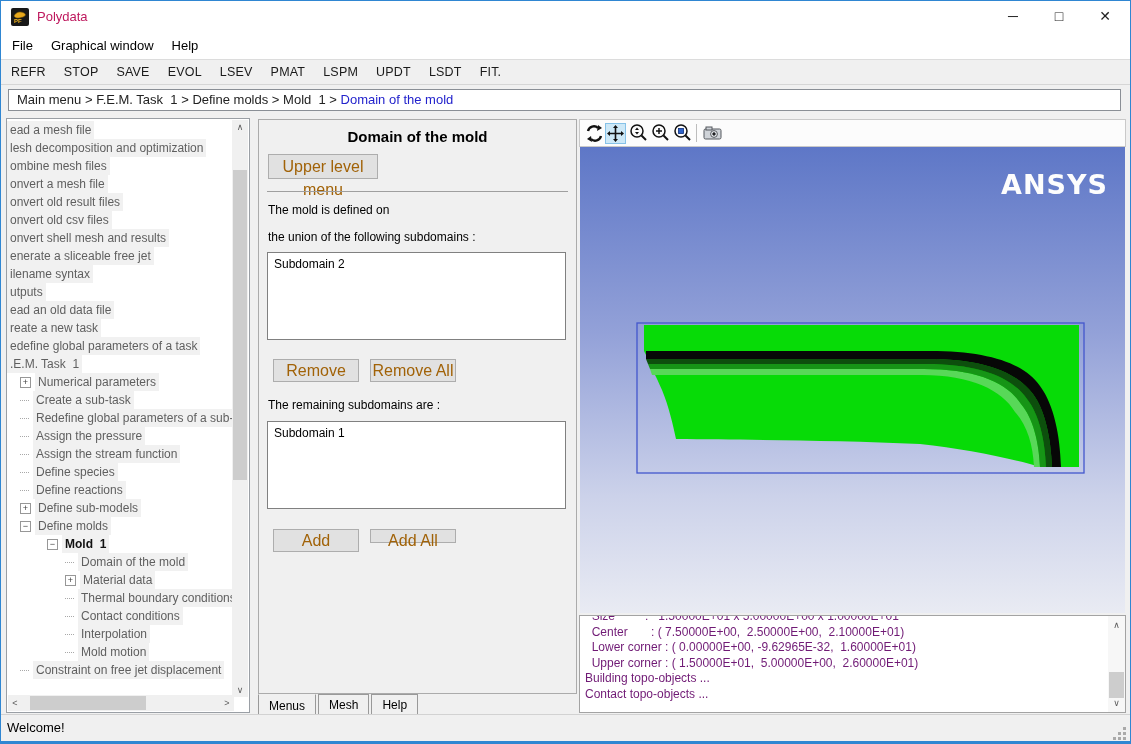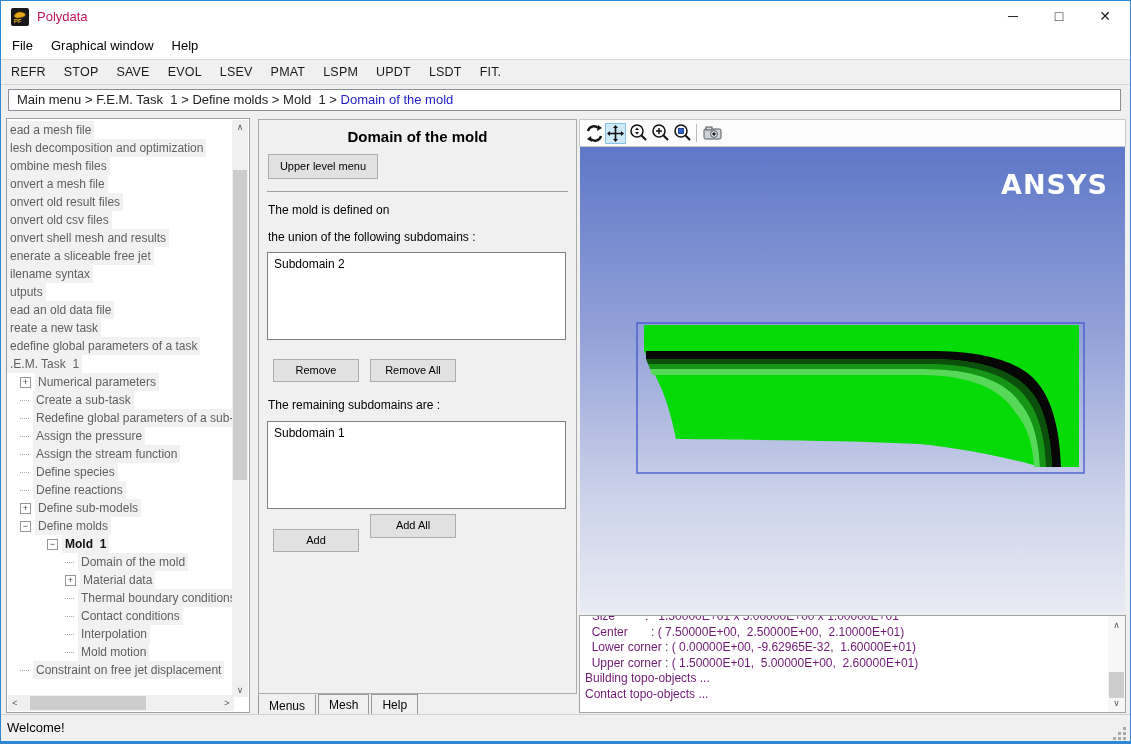--- a/index.html
+++ b/index.html
@@ -41,34 +41,34 @@
   .vsb{position:absolute;background:#f0f0f0;}
   .sb-arrow{position:absolute;color:#5c5c5c;font-size:9px;text-align:center;width:100%;height:14px;line-height:14px;}
   .sb-thumb{position:absolute;background:#cdcdcd;}
   #tree-vsb{right:1px;top:1px;width:16px;height:577px;}
   #tree-hsb{left:1px;bottom:1px;height:16px;width:226px;background:#f0f0f0;}
   #tree-hsb .sb-arrow{width:14px;height:100%;line-height:16px;}
   
   .mid-panel{position:absolute;left:257px;top:118px;width:319px;height:575px;background:#f0f0f0;
              border:1px solid #ababab;box-sizing:border-box;}
   .mid-title{position:absolute;left:0;top:8px;width:100%;text-align:center;font-size:15px;font-weight:bold;color:#000;}
-  .btn{background:#e1e1e1;border:1px solid #adadad;box-sizing:border-box;font-size:11px;color:#000000;
+  .btn{background:#e1e1e1;border:1px solid #adadad;box-sizing:border-box;font-size:16px;color:#a16207;
        text-align:center;position:absolute;font-family:"Liberation Sans",sans-serif;}
   #btn-upper{left:9px;top:34px;width:110px;height:25px;line-height:23px;}
   .mid-sep{position:absolute;left:8px;top:71px;width:301px;border-top:1px solid #9f9f9f;}
   .mid-label{position:absolute;left:9px;font-size:12px;color:#000;white-space:pre;}
   #lbl1{top:83px;} #lbl2{top:110px;} #lbl3{top:278px;}
   .listbox{position:absolute;left:8px;width:299px;height:88px;background:#fff;border:1px solid #808080;
            box-sizing:border-box;font-size:12px;color:#000;padding:3px 0 0 0;}
   #list-selected{top:132px;} #list-remaining{top:301px;}
   .list-item{padding:1px 6px;white-space:pre;}
   #btn-remove{left:14px;top:239px;width:86px;height:23px;line-height:21px;}
   #btn-removeall{left:111px;top:239px;width:86px;height:23px;line-height:21px;}
   #btn-add{left:14px;top:409px;width:86px;height:23px;line-height:21px;}
-  #btn-addall{left:111px;top:394px;width:86px;height:24px;line-height:21px;}
+  #btn-addall{left:111px;top:409px;width:86px;height:14px;line-height:21px;}
   
   .tabbar{position:absolute;left:257px;top:693px;height:24px;}
   .tab{display:inline-block;font-size:12px;color:#000;background:#f0f0f0;border:1px solid #999;
        padding:3px 10px 2px 10px;margin-right:2px;vertical-align:top;}
   .tab.active{border-top:1px solid #f0f0f0;padding-top:4px;padding-bottom:4px;border-bottom:1px solid #8a8a8a;}
   
   .gfx-toolbar{position:absolute;left:578px;top:118px;width:547px;height:28px;background:#fcfcfc;
                border:1px solid #c9c9c9;box-sizing:border-box;}
   .gfx-btn{position:absolute;top:3px;width:21px;height:21px;}
   .gfx-btn.sel{background:#cde8f7;border:1px solid #86c2e8;box-sizing:border-box;}

